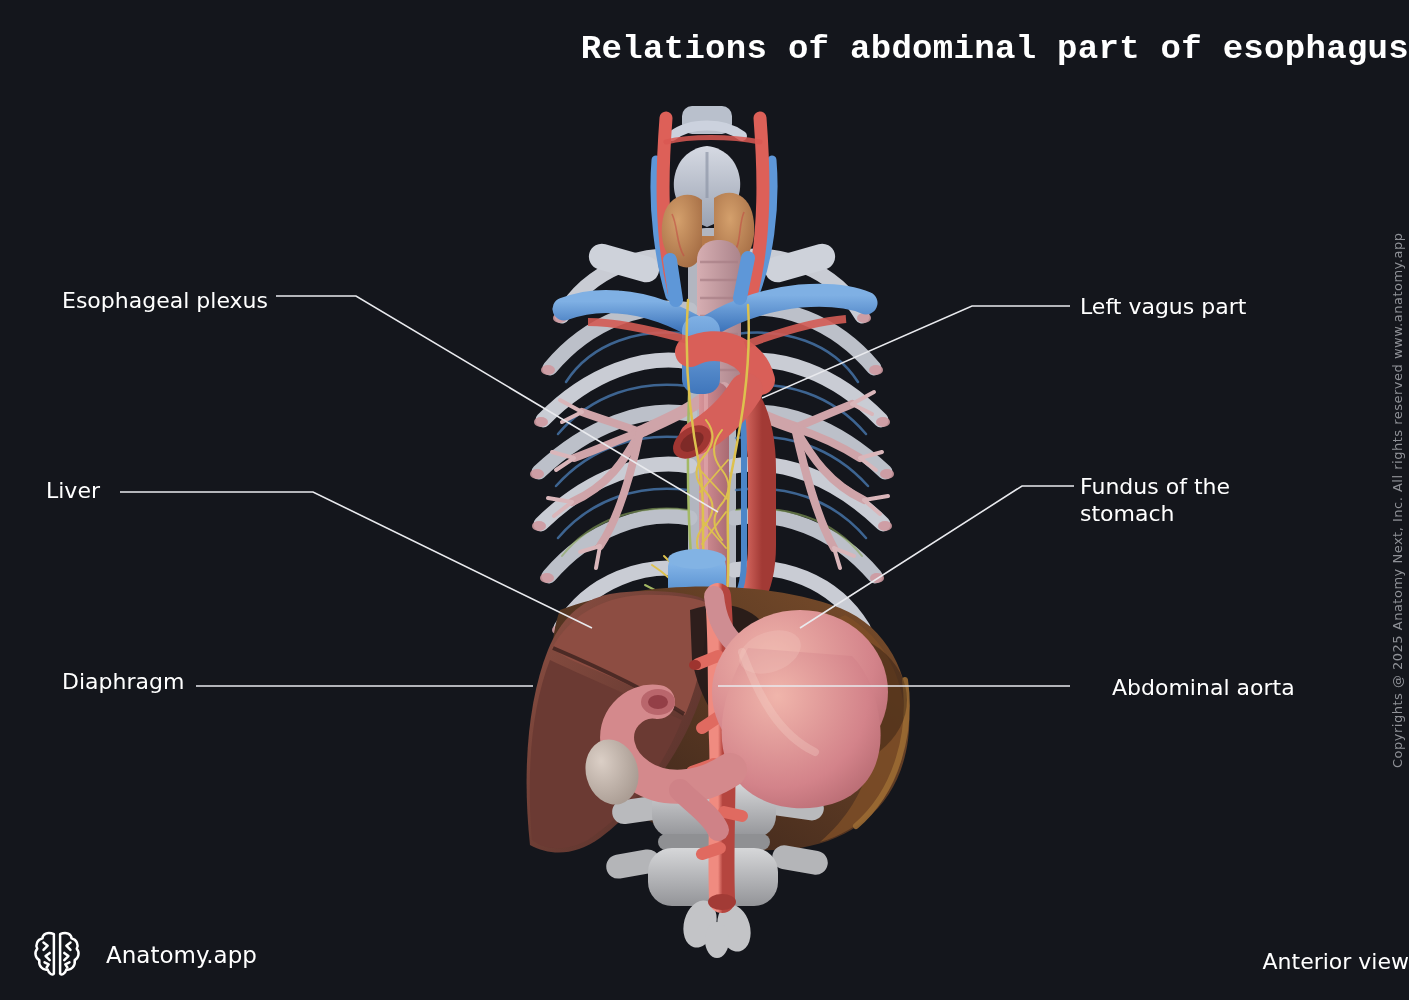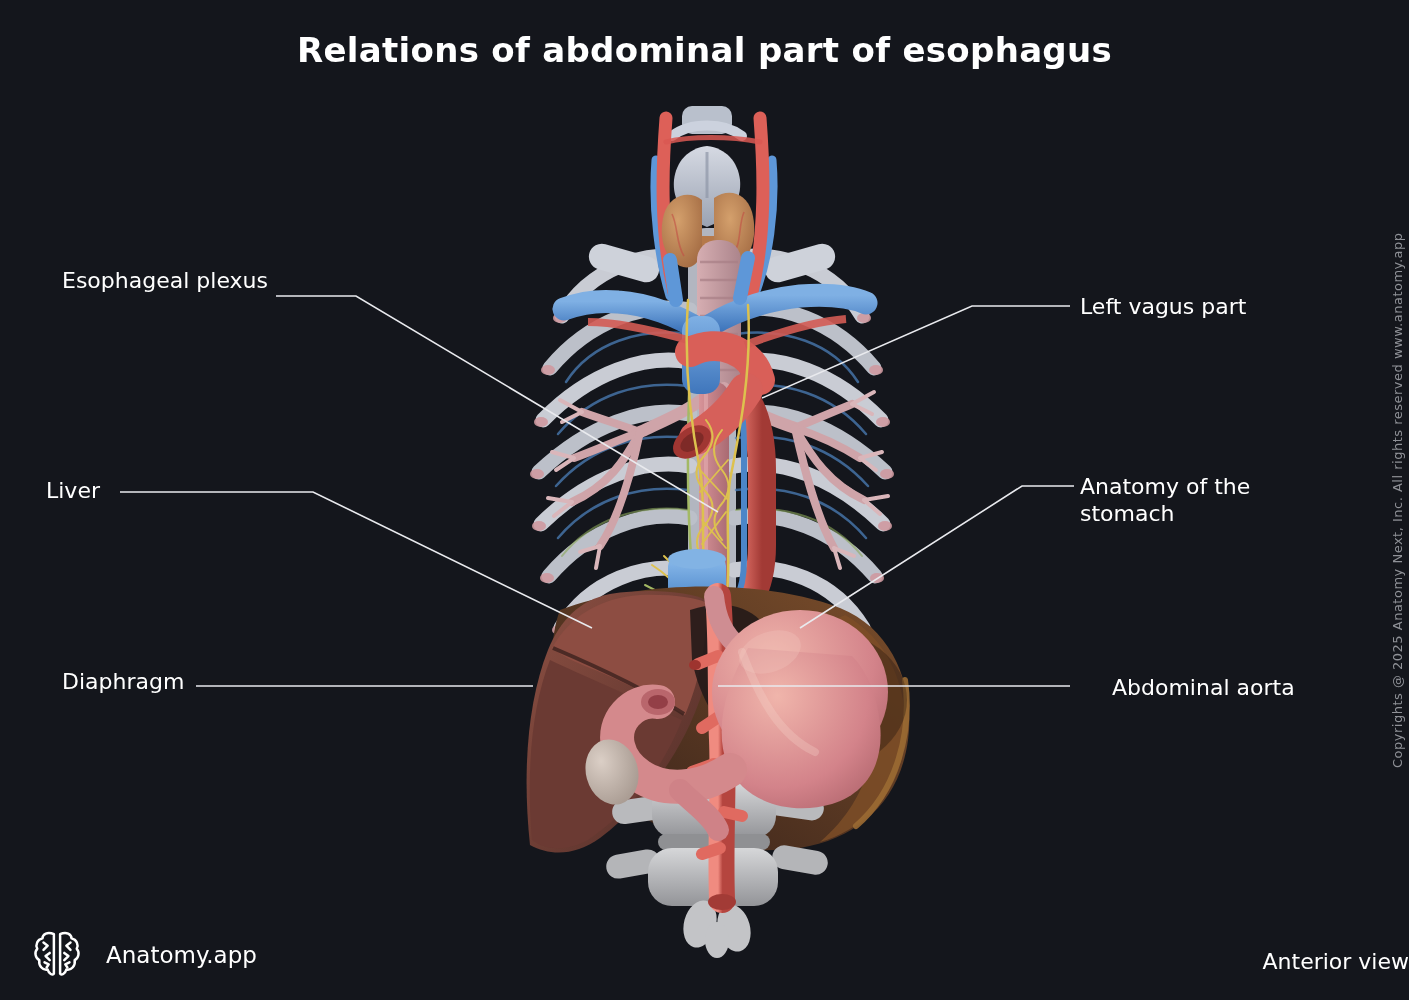--- a/index.html
+++ b/index.html
@@ -1,23 +1,23 @@
 <!DOCTYPE html>
 <html style="--c-bg: #14161c; --c-text: #ffffff; --c-line: #e9eaee; --c-muted: #8f9197; --c-artery_red: #d95f58; --c-abdominal_aorta_red: #e87770; --c-vein_blue: #4f8cd0; --c-nerve_yellow: #ddc14e; --c-lymph_green: #a3b964; --c-bone_gray: #c5c8d0; --c-cartilage_blue: #c8cedb; --c-thyroid_tan: #c08050; --c-bronchi_pink: #cfa4a9; --c-esophagus_pink: #d49298; --c-liver_brown: #7e443b; --c-diaphragm_brown: #5e3a28; --c-stomach_pink: #dd9693; --c-vertebra_light: #d3d4d6;"><head>
 <meta charset="utf-8">
 <style>
   html,body{margin:0;padding:0;background:var(--c-bg,#14161c);}
   .stage{position:relative;width:1409px;height:1000px;background:var(--c-bg,#14161c);
          font-family:"DejaVu Sans","Liberation Sans",sans-serif;color:var(--c-text,#fff);overflow:hidden;}
-  .title{position:absolute;top:30px;left:0;width:100%;text-align:center;
-         font-size:34px;font-weight:700;letter-spacing:.3px;color:var(--c-text,#fff);}
+  .title{position:absolute;top:30px;left:0;width:100%;text-align:right;
+         font-size:34px;font-weight:700;letter-spacing:.3px;color:var(--c-text,#fff);font-family:Liberation Mono, monospace;}
   .illustration{position:absolute;inset:0;width:1409px;height:1000px;}
   .label{position:absolute;font-size:22px;line-height:27px;font-weight:400;color:var(--c-text,#fff);white-space:nowrap;}
   .label.wrap{white-space:normal;width:180px;}
-  .lbl-esophageal-plexus{left:62px;top:267px;}
+  .lbl-esophageal-plexus{left:62px;top:287px;}
   .lbl-liver{left:46px;top:477px;}
   .lbl-diaphragm{left:62px;top:668px;}
   .lbl-left-vagus{left:1080px;top:293px;}
   .lbl-fundus{left:1080px;top:473px;}
   .lbl-abdominal-aorta{left:1080px;top:674px;margin-left:32px;}
   .footer-brand{position:absolute;left:32px;bottom:18px;display:flex;align-items:center;gap:24px;}
   .footer-brand .brand-text{font-size:23px;font-weight:400;color:var(--c-text,#fff);}
   .view-caption{position:absolute;left:0;bottom:26px;width:100%;text-align:right;
                 font-size:22px;font-weight:500;color:var(--c-text,#fff);}
   .copyright{position:absolute;right:4px;top:0;height:100%;display:flex;align-items:center;justify-content:center;
@@ -332,21 +332,21 @@
       <polyline points="762,398 972,306 1070,306"></polyline>
       <polyline points="800,628 1022,486 1074,486"></polyline>
       <polyline points="718,686 1070,686"></polyline>
     </g>
   </svg>
 
   <div class="label lbl-esophageal-plexus">Esophageal plexus</div>
   <div class="label lbl-liver">Liver</div>
   <div class="label lbl-diaphragm">Diaphragm</div>
   <div class="label lbl-left-vagus">Left vagus part</div>
-  <div class="label wrap lbl-fundus">Anatomy of the stomach</div>
+  <div class="label wrap lbl-fundus">Fundus of the stomach</div>
   <div class="label lbl-abdominal-aorta">Abdominal aorta</div>
 
   <div class="footer-brand">
     <svg width="50" height="54" viewBox="0 0 48 52" fill="none" stroke="#ffffff" stroke-width="2.4" stroke-linejoin="round" stroke-linecap="round">
       <path d="M21,6 C15,3 10,6 10,10 C5,11 3,16 5,20 C2,23 3,29 7,31 C6,36 10,41 15,40 C16,44 20,46 21,44 L21,6 Z"></path>
       <path d="M27,6 C33,3 38,6 38,10 C43,11 45,16 43,20 C46,23 45,29 41,31 C42,36 38,41 33,40 C32,44 28,46 27,44 L27,6 Z"></path>
       <polyline points="11,14 15,17 11,21"></polyline>
       <polyline points="17,24 13,27 17,31"></polyline>
       <polyline points="12,33 16,35 14,38"></polyline>
       <polyline points="37,14 33,17 37,21"></polyline>

